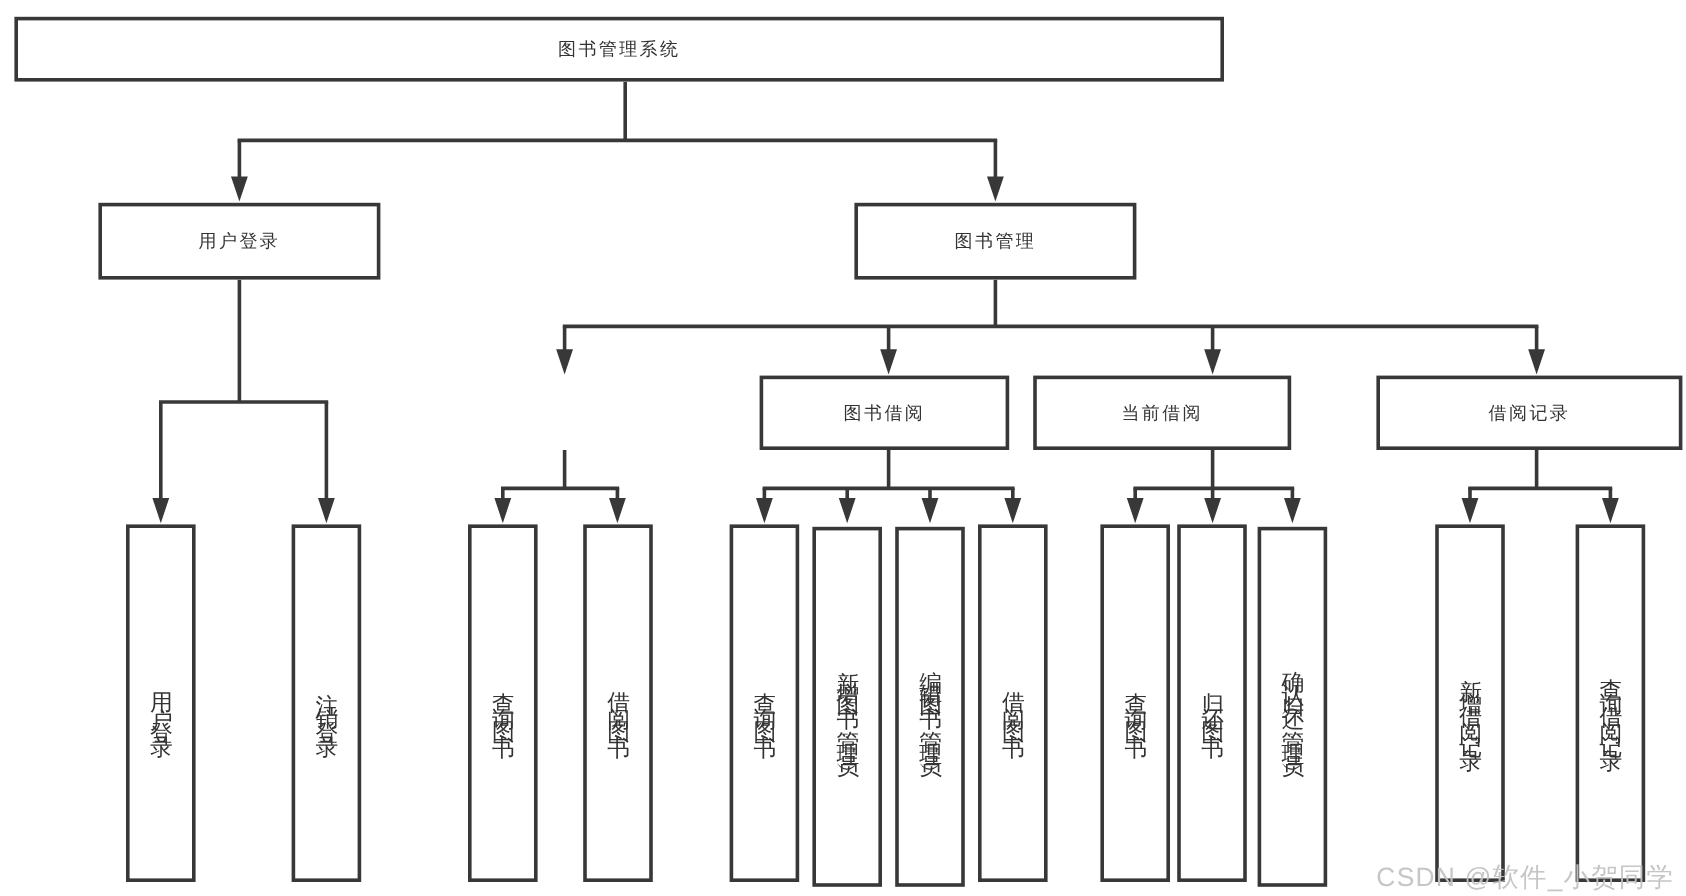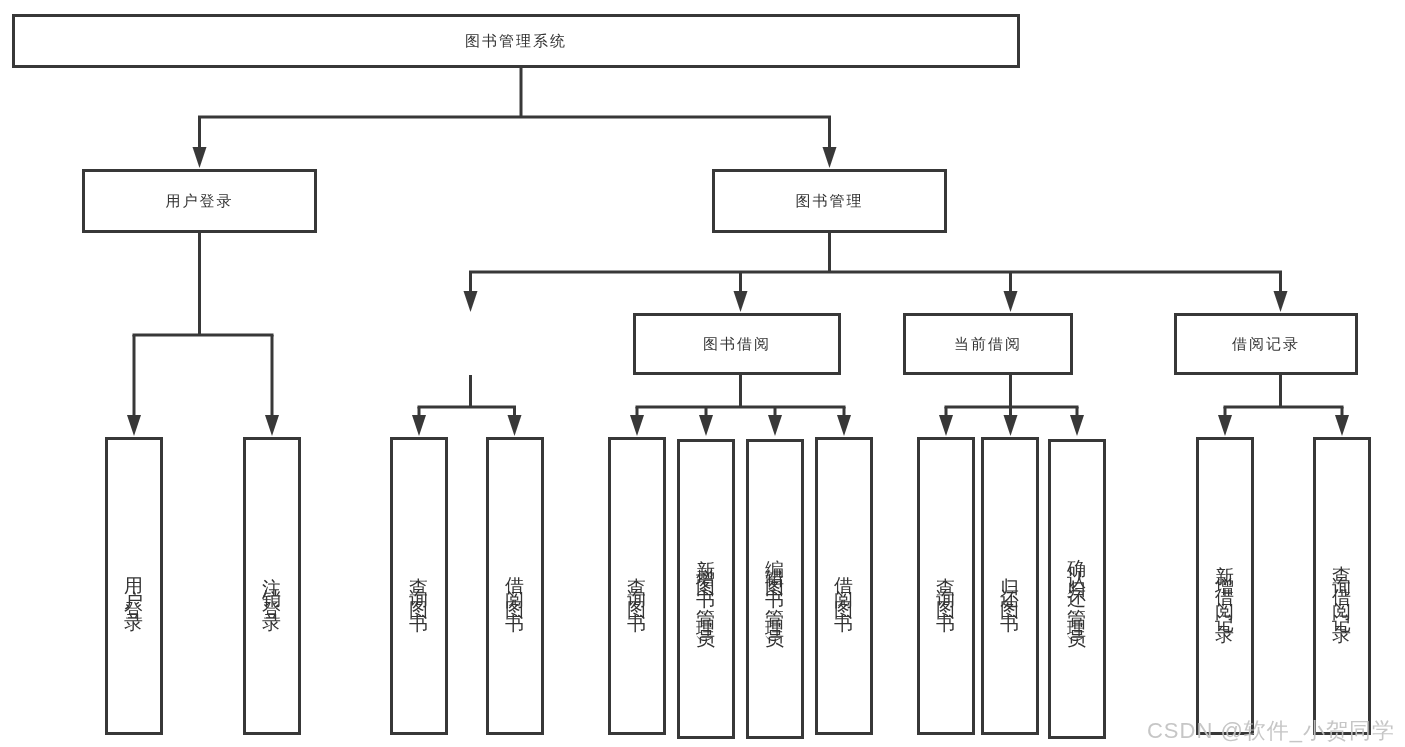--- a/index.html
+++ b/index.html
@@ -140,22 +140,22 @@
       <polygon points="1335,415 1349,415 1342,436"></polygon>
     </g>
   </svg>
 
   <div class="node h" style="left:12px;top:14px;width:1008px;height:54px">图书管理系统</div>
 
   <div class="node h" style="left:82px;top:169px;width:235px;height:64px">用户登录</div>
   <div class="node h" style="left:712px;top:169px;width:235px;height:64px">图书管理</div>
 
   <div class="node h" style="left:633px;top:313px;width:208px;height:62px">图书借阅</div>
-  <div class="node h" style="left:903px;top:313px;width:170px;height:62px">当前借阅</div>
-  <div class="node h" style="left:1174px;top:313px;width:184px;height:62px">借阅记录</div>
+  <div class="node h" style="left:861px;top:313px;width:215px;height:62px">当前借阅</div>
+  <div class="node h" style="left:1147px;top:313px;width:255px;height:62px">借阅记录</div>
 
   <div class="node v" style="left:105px;top:437px;width:58px;height:298px">用户登录</div>
   <div class="node v" style="left:243px;top:437px;width:58px;height:298px">注销登录</div>
 
   <div class="node v" style="left:390px;top:437px;width:58px;height:298px">查询图书</div>
   <div class="node v" style="left:486px;top:437px;width:58px;height:298px">借阅图书</div>
 
   <div class="node v" style="left:608px;top:437px;width:58px;height:298px">查询图书</div>
   <div class="node v v-long" style="left:677px;top:439px;width:58px;height:300px">新增图书（管理员）</div>
   <div class="node v v-long" style="left:746px;top:439px;width:58px;height:300px">编辑图书（管理员）</div>

